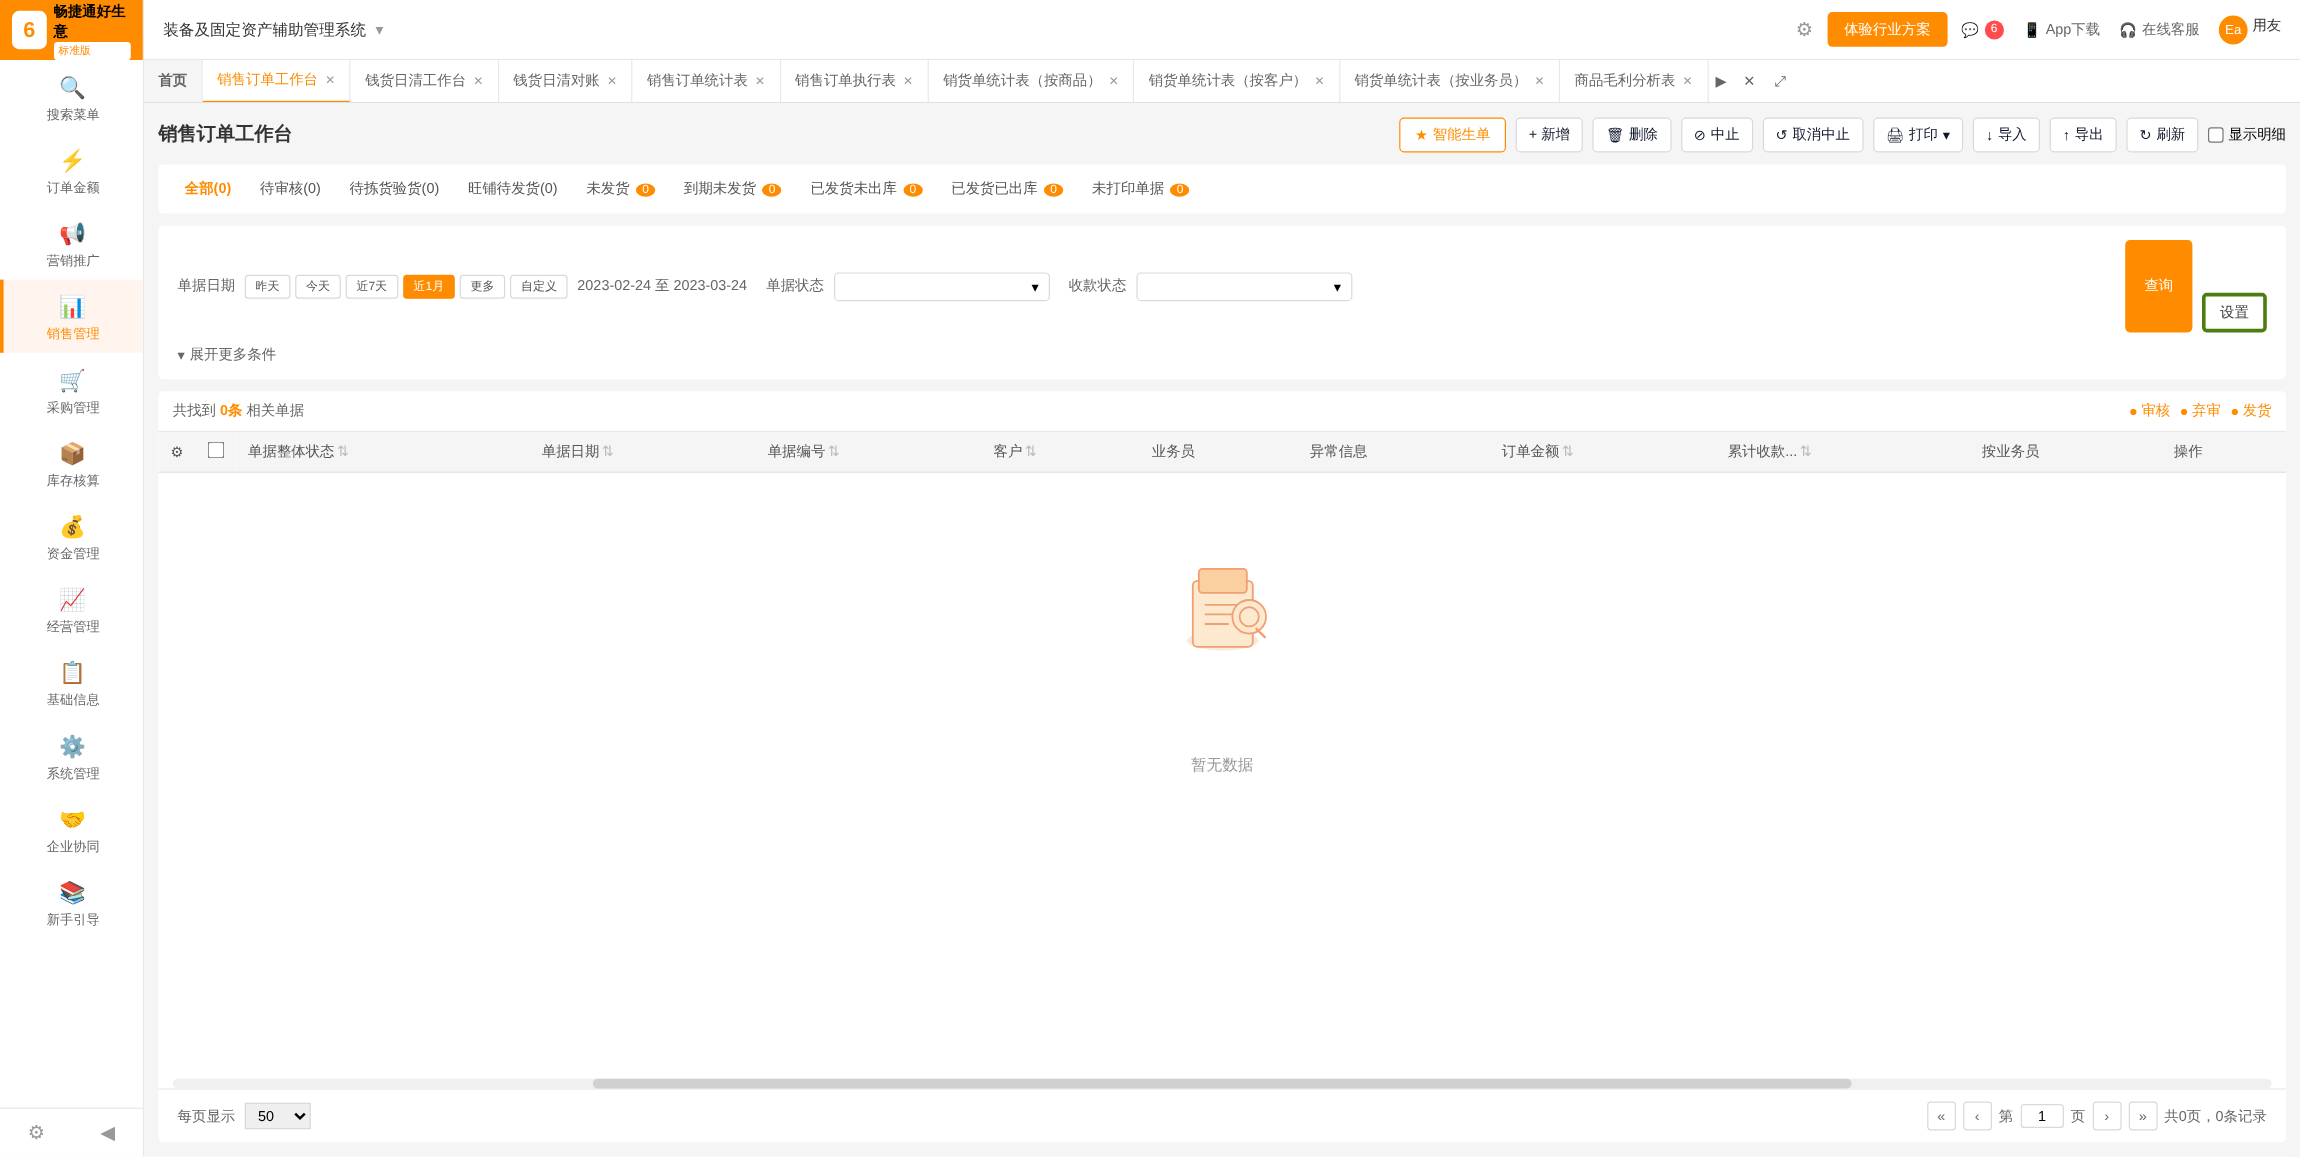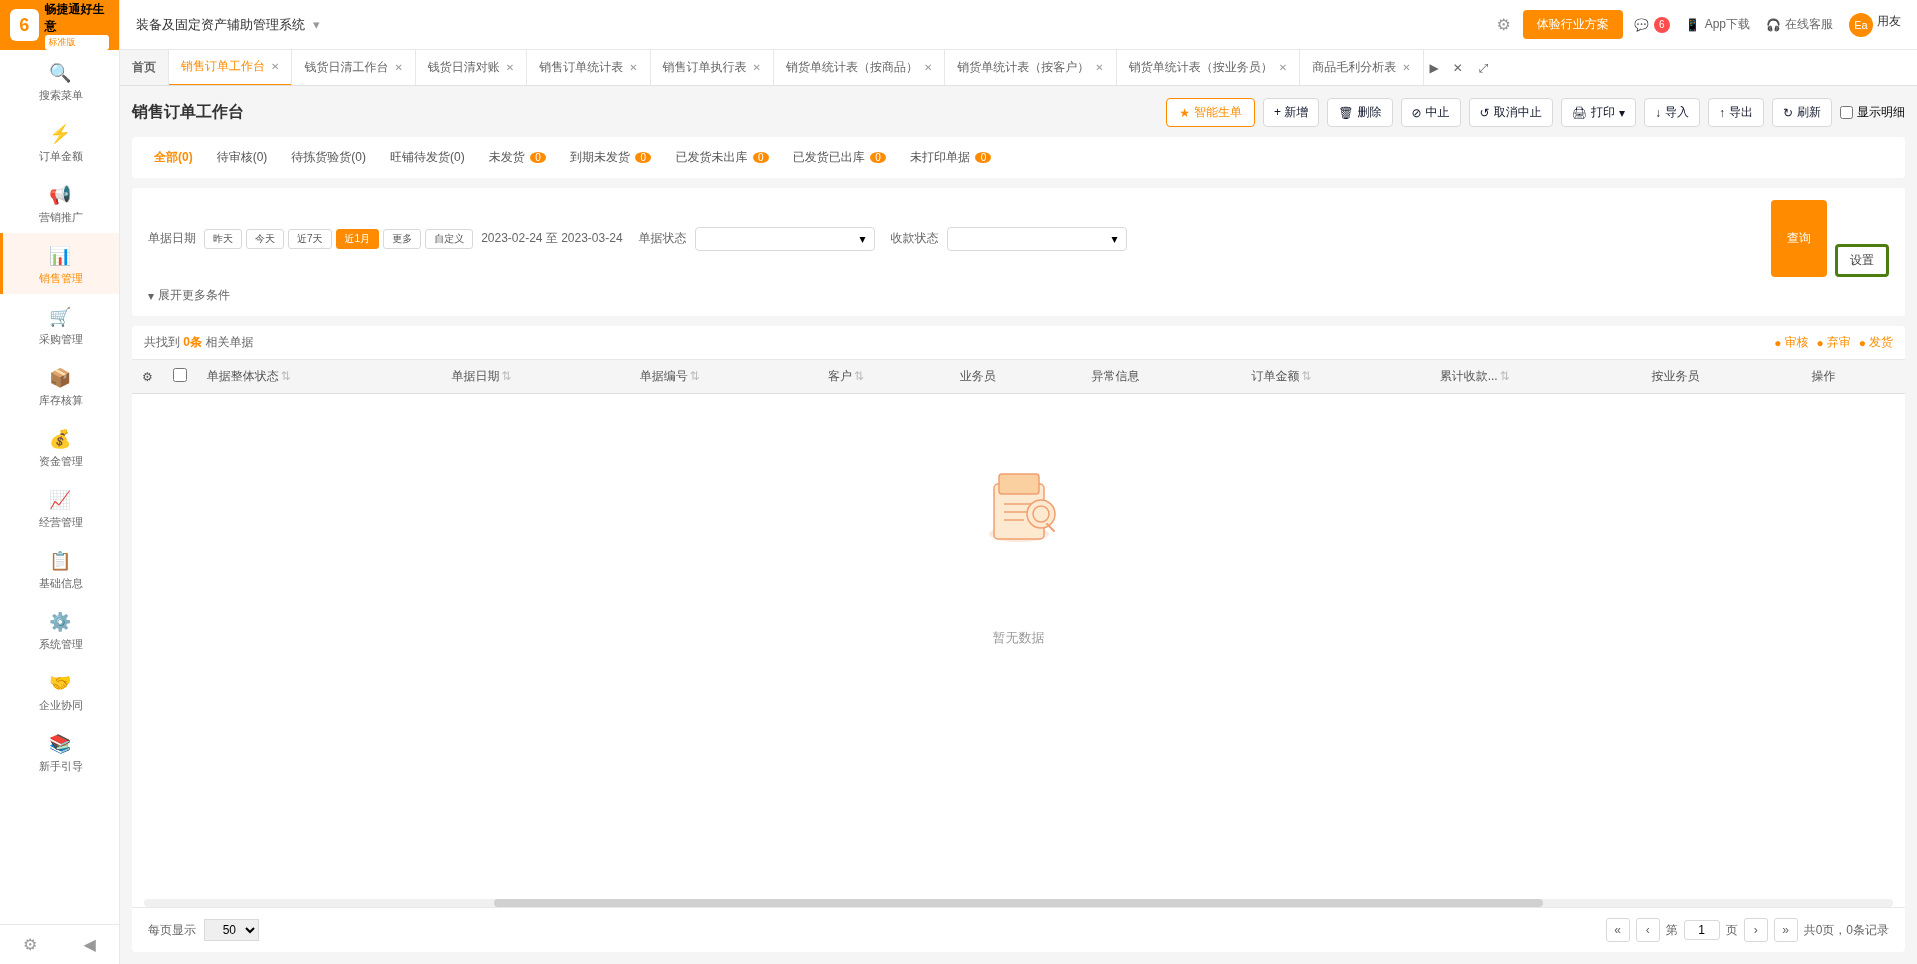--- a/index.html
+++ b/index.html
@@ -90,21 +90,21 @@
     .checkbox { width: 14px; height: 14px; border: 1px solid #d9d9d9; border-radius: 2px; cursor: pointer; }
 
     
     .empty-state { flex: 1; display: flex; flex-direction: column; align-items: center; justify-content: center; padding: 60px 0; gap: 44px; }
     .empty-icon { font-size: 80px; color: #ffcba0; margin-bottom: 12px; }
     .empty-text { color: #999; font-size: 13px; }
 
     
     .pagination { padding: 10px 16px; display: flex; align-items: center; justify-content: space-between; border-top: 1px solid #e8e8e8; }
     .pagination-left { display: flex; align-items: center; gap: 8px; color: #666; font-size: 12px; }
-    .page-size-select { border: 1px solid #d9d9d9; padding: 2px 6px; border-radius: 0; font-size: 12px; text-align: right; }
+    .page-size-select { border: 1px solid #d9d9d9; padding: 2px 6px; border-radius: 0; font-size: 12px; }
     .pagination-right { display: flex; align-items: center; gap: 6px; color: #666; font-size: 12px; }
     .page-btn { width: 24px; height: 24px; border: 1px solid #d9d9d9; background: #fff; border-radius: 3px; cursor: pointer; display: flex; align-items: center; justify-content: center; color: #666; font-size: 12px; }
     .page-input { width: 36px; border: 1px solid #d9d9d9; padding: 2px 4px; border-radius: 3px; text-align: center; font-size: 12px; }
     .scrollbar-area { height: 8px; background: #f0f0f0; margin: 0 12px; border-radius: 4px; position: relative; }
     .scrollbar-thumb { position: absolute; left: 20%; width: 60%; height: 100%; background: #d0d0d0; border-radius: 4px; cursor: pointer; }
   </style>
 </head>
 <body>
 
 <div class="sidebar">

